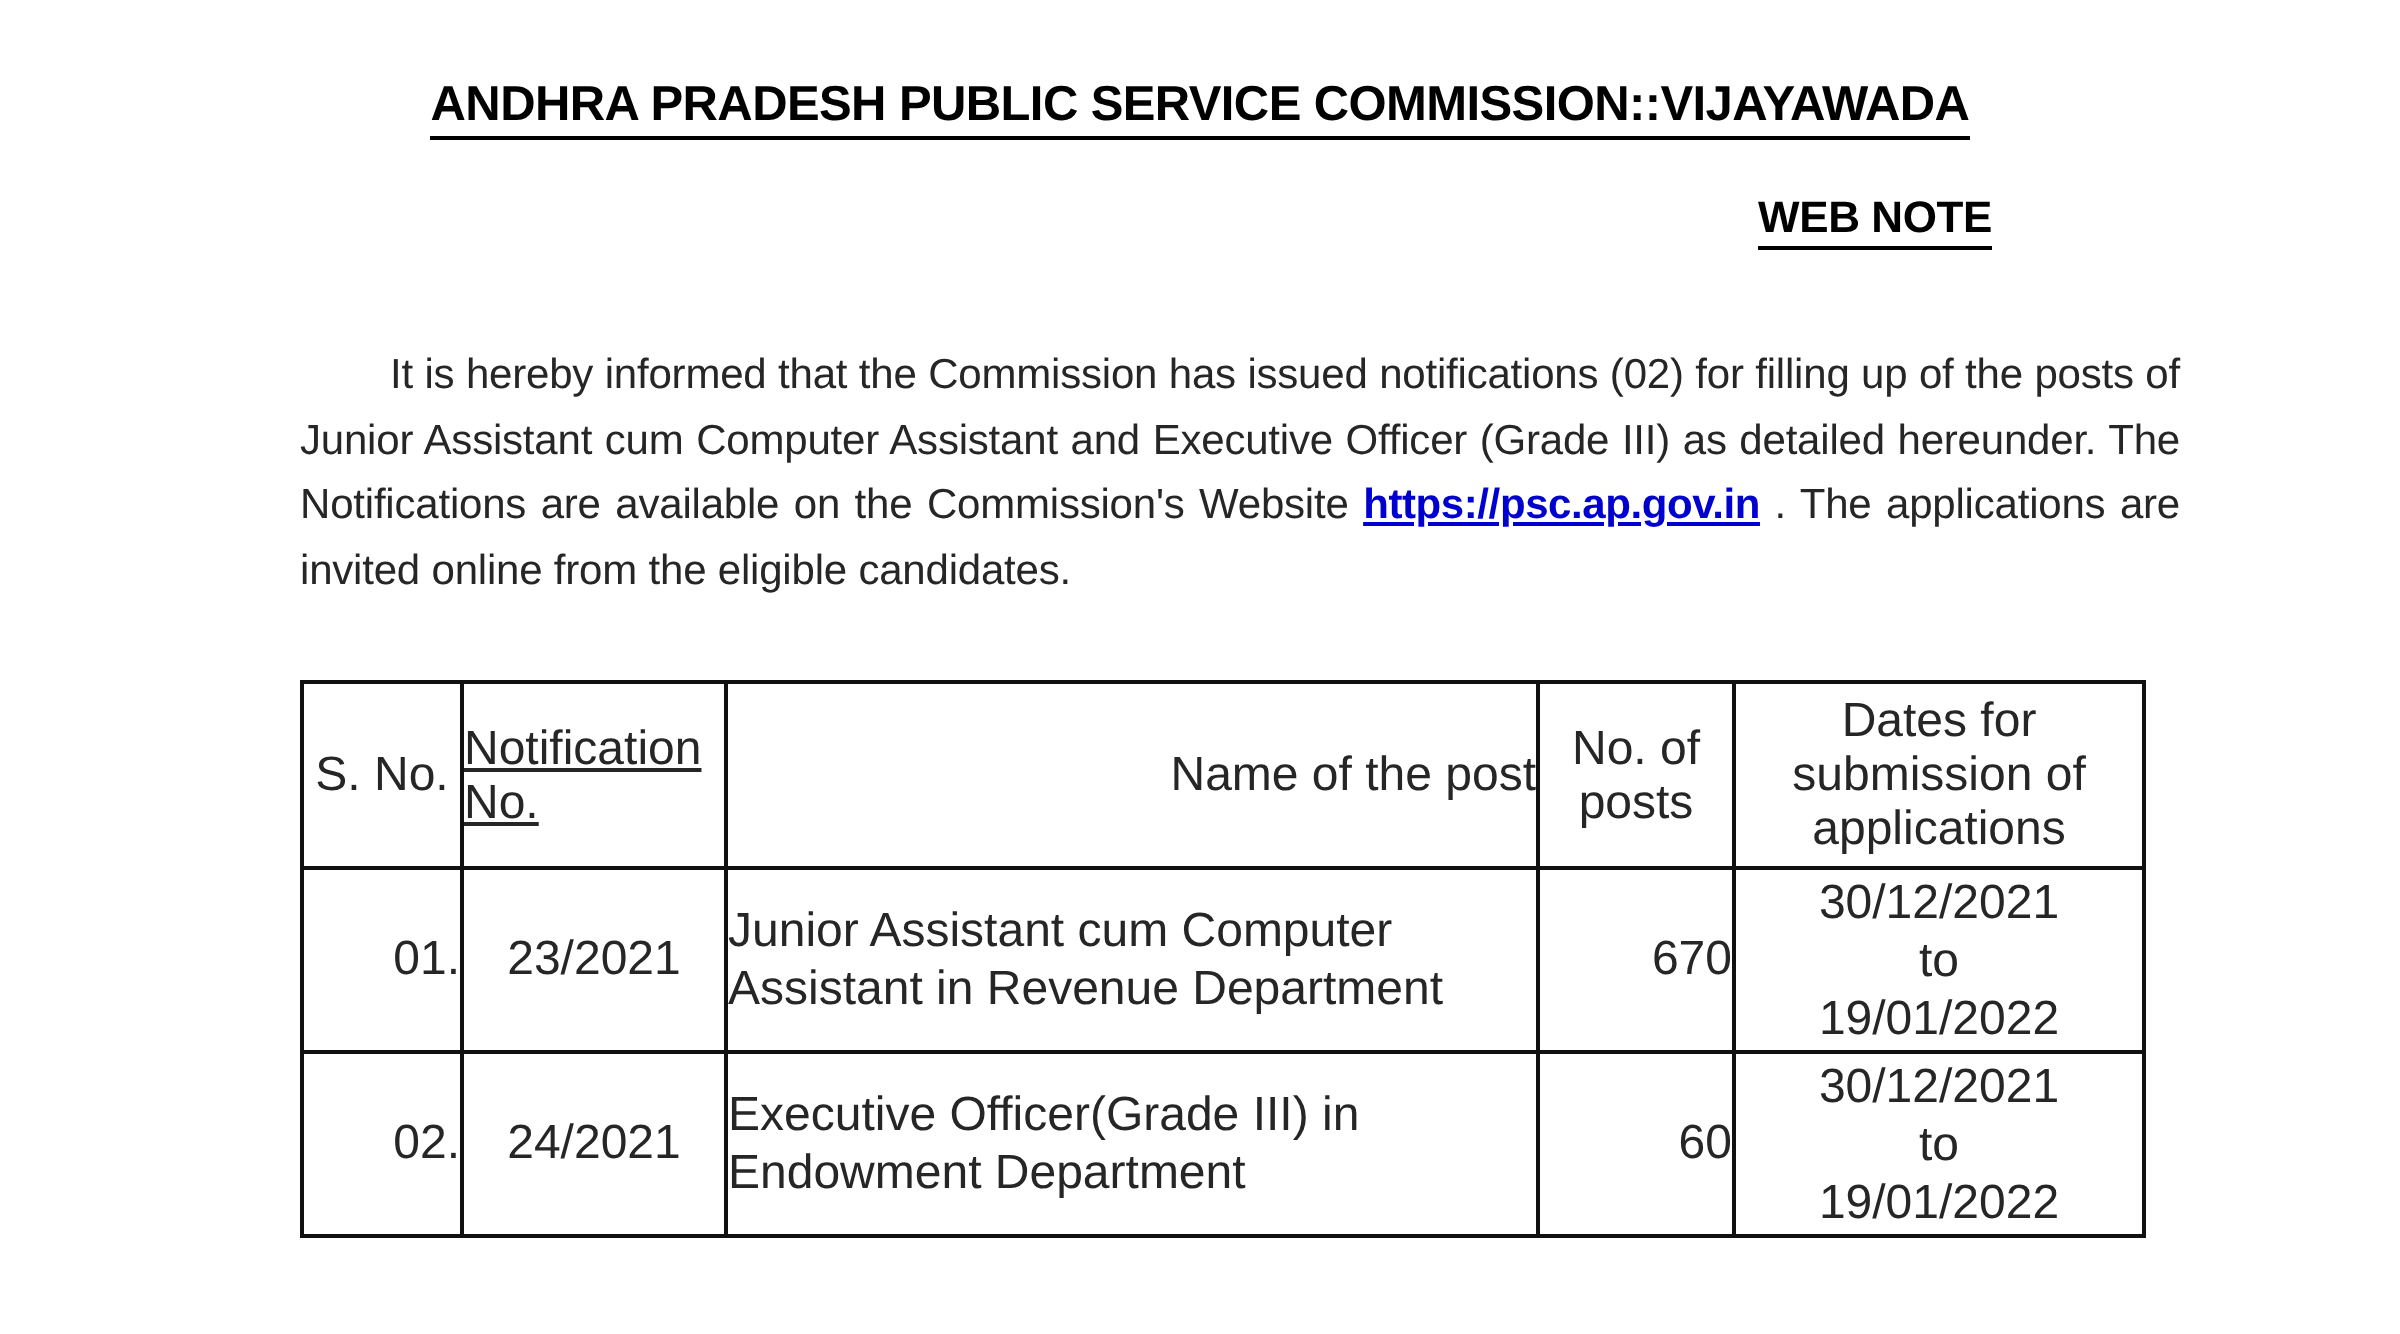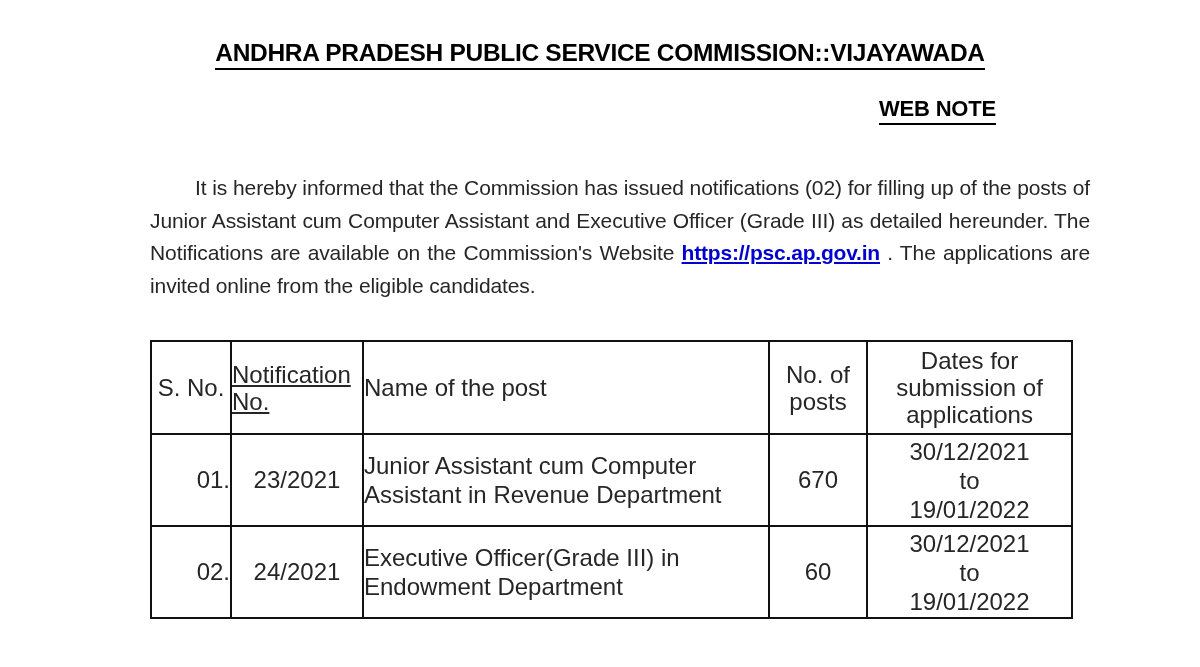--- a/index.html
+++ b/index.html
@@ -113,28 +113,28 @@
 
   .notif-table thead th {
     height: 93px;
   }
   .notif-table tbody td {
     height: 92px;
   }
 
   .hdr-sno    { text-align: center; line-height: 27px; }
   .hdr-notif  { text-align: left;   line-height: 27px; padding-left: 9px; text-decoration: underline; }
-  .hdr-post   { text-align: left; line-height: 27px; }
+  .hdr-post   { text-align: right; line-height: 27px; }
   .hdr-count  { text-align: center; line-height: 27px; }
   .hdr-dates  { text-align: center; line-height: 27px; }
 
   .cell-sno   { text-align: right; }
   .cell-notif { text-align: center; margin-top: 20px; }
   .cell-post  { text-align: left; line-height: 29px; padding-left: 14px; padding-right: 6px; }
-  .cell-count { text-align: center; }
+  .cell-count { text-align: right; }
   .cell-dates { text-align: center; line-height: 29px; padding-left: 10px; white-space: pre-line; }
 </style>
 </head>
 <body>
 
 <div class="page">
 
   <div class="doc-title"><span class="u">ANDHRA PRADESH PUBLIC SERVICE COMMISSION::VIJAYAWADA</span></div>
 
   <div class="doc-subtitle"><span class="u">WEB NOTE</span></div>

